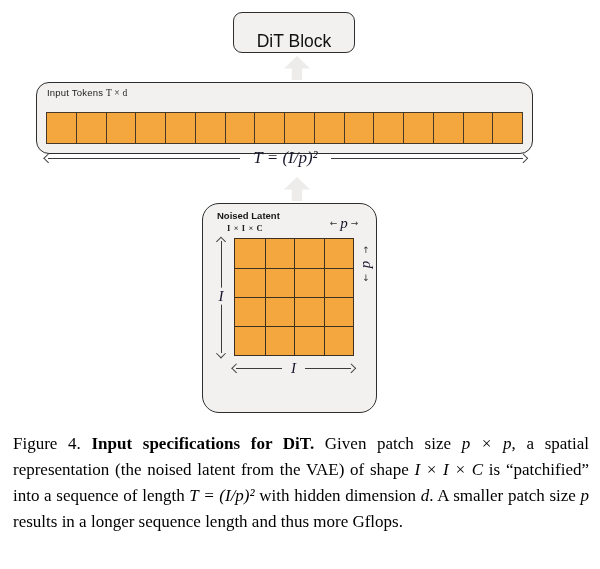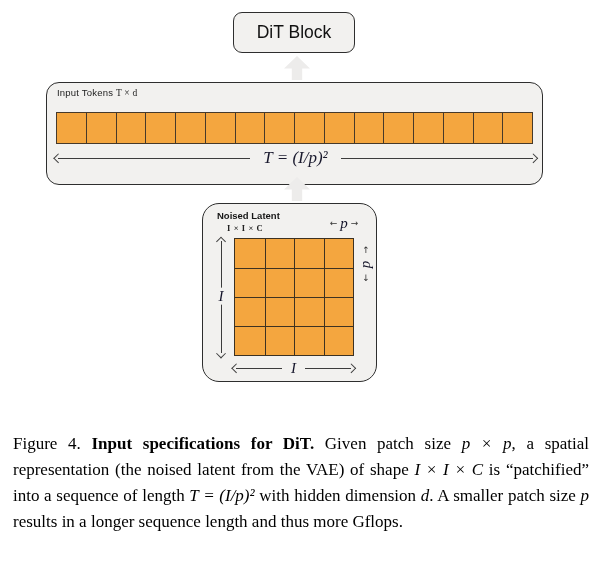--- a/index.html
+++ b/index.html
@@ -8,32 +8,32 @@
     position:relative; width:600px; height:569px; background:#ffffff;
     font-family:"Liberation Sans", sans-serif; overflow:hidden;
   }
   .abs { position:absolute; }
   .panel {
     background:#f2f1ef; border:1.6px solid #2e2e2e;
   }
   
   #dit-block {
     left:233px; top:12px; width:122px; height:41px; border-radius:9px;
-    display:flex; align-items:center; justify-content:center;
+    display:flex; align-items:flex-end; justify-content:center;
     font-size:17.5px; color:#111;
   }
   
   .flow-arrow {
     width:26px; height:24px; background:#edeceb;
     clip-path: polygon(50% 0, 100% 52%, 70% 52%, 70% 100%, 30% 100%, 30% 52%, 0 52%);
   }
   #flow-arrow-1 { left:284px; top:56px; }
   #flow-arrow-2 { left:284px; top:177px; }
   
-  #tokens-box { left:46px; top:82px; width:497px; height:103px; border-radius:13px; }
+  #tokens-box { left:36px; top:82px; width:497px; height:72px; border-radius:13px; }
   #tokens-label { left:10px; top:4px; font-size:9.5px; color:#1c1c1c; letter-spacing:.2px; }
   #tokens-label .dims { font-family:"Liberation Serif", serif; }
   #token-row {
     left:9px; top:29px; width:477px; height:32px; display:flex;
     border:1.6px solid #46392a;
     box-shadow: inset 0 2px 0 rgba(70,45,0,.28);
   }
   .token-cell { flex:1; background:#f4a63f; border-left:1.5px solid #46392a; }
   .token-cell:first-child { border-left:none; }
   
@@ -45,21 +45,21 @@
   .chev.u { top:0; left:50%; transform:translateX(-50%) rotate(45deg); border-left:1.3px solid #3c3c3c; border-top:1.3px solid #3c3c3c; }
   .chev.d { bottom:0; left:50%; transform:translateX(-50%) rotate(45deg); border-right:1.3px solid #3c3c3c; border-bottom:1.3px solid #3c3c3c; }
   .seg { flex:1; position:relative; height:100%; }
   .math { font-family:"Liberation Serif", serif; font-style:italic; }
   #length-row {
     left:8px; top:63px; width:481px; height:24px;
     display:flex; align-items:center;
   }
   #length-label { padding:0 10px; font-size:17px; color:#1a1a2e; white-space:nowrap; }
   
-  #noised-box { left:202px; top:203px; width:175px; height:179px; border-radius:17px; }
+  #noised-box { left:202px; top:203px; width:175px; height:210px; border-radius:17px; }
   #noised-title { left:14px; top:6px; font-size:9.5px; font-weight:600; color:#161616; }
   #noised-shape { left:24px; top:19px; font-size:8.5px; font-weight:600; color:#222; font-family:"Liberation Serif", serif; letter-spacing:.6px; }
   #latent-grid {
     left:31px; top:34px; width:120px; height:118px;
     display:grid; grid-template-columns:repeat(4,1fr); grid-template-rows:repeat(4,1fr);
     border:1.6px solid #3d3222;
     box-shadow: inset 0 2px 0 rgba(70,45,0,.28);
   }
   .grid-cell { background:#f4a63f; border-left:1.5px solid #3d3222; border-top:1.5px solid #3d3222; }
   .grid-cell:nth-child(4n+1) { border-left:none; }

